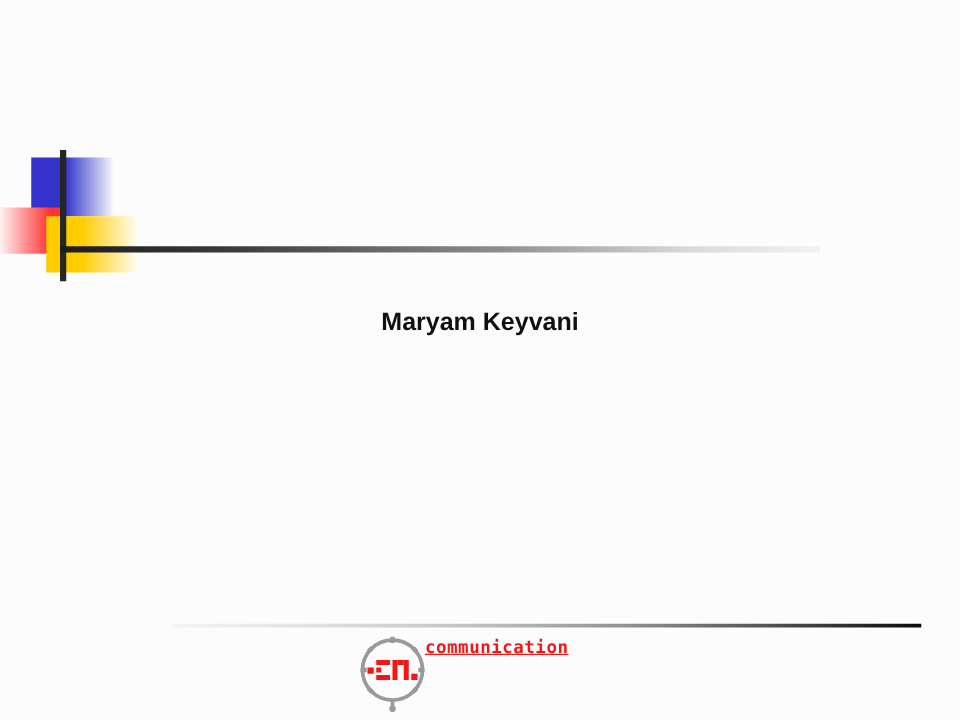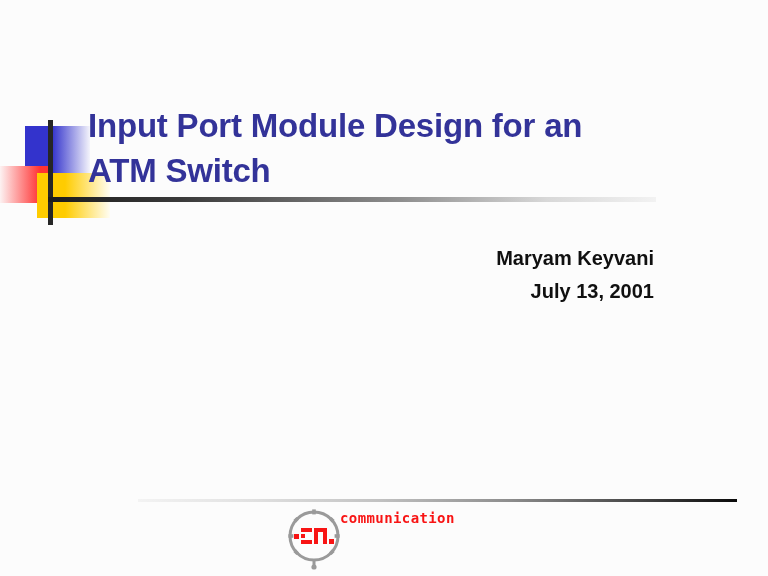--- a/index.html
+++ b/index.html
@@ -109,21 +109,21 @@
     height: 5px;
     background: linear-gradient(to right, #1c1c1c 0%, #3a3a3a 22%, #8e8e8e 58%, #d8d8d8 82%, #f2f2f2 100%);
   }
 
   
   #subtitle-block {
     position: absolute;
     left: 114px;
     top: 242px;
     width: 540px;
-    text-align: right;
+    text-align: center;
   }
   #subtitle-block .sub-line {
     color: #101010;
     font-size: 20px;
     font-weight: bold;
     line-height: 33px;
     white-space: nowrap;
   }
 
   
@@ -156,46 +156,42 @@
     width: 160px;
   }
   #logo-wordmark .wm-line {
     color: #f81414;
     font-family: "DejaVu Sans Mono", monospace;
     font-size: 14px;
     font-weight: bold;
     line-height: 19px;
     letter-spacing: 0.4px;
     white-space: nowrap;
+    text-decoration: underline;
   }
 </style>
 </head>
 <body>
 
 <div id="slide">
 
   <div id="decor">
     <div class="deco-blue"></div>
     <div class="deco-blue-fade"></div>
     <div class="deco-red-fade"></div>
     <div class="deco-red"></div>
     <div class="deco-yellow"></div>
     <div class="deco-yellow-fade"></div>
     <div class="deco-vline"></div>
   </div>
 
-  <div id="title-block">
-    <div class="title-line">Input Port Module Design for an</div>
-    <div class="title-line">ATM Switch</div>
-  </div>
   <div id="title-rule"></div>
 
   <div id="subtitle-block">
     <div class="sub-line">Maryam Keyvani</div>
-    <div class="sub-line">July 13, 2001</div>
   </div>
 
   <div id="footer-rule"></div>
 
   <div id="logo">
     <svg id="logo-emblem" viewBox="0 0 62 62">
       <circle cx="31" cy="28" r="24" fill="none" stroke="#9a9a9a" stroke-width="3"></circle>
       <line x1="31" y1="52" x2="31" y2="58" stroke="#9a9a9a" stroke-width="3"></line>
       <circle cx="31" cy="59" r="2.6" fill="#9a9a9a"></circle>
       <rect x="29.2" y="1.4" width="3.6" height="5" fill="#9a9a9a"></rect>

